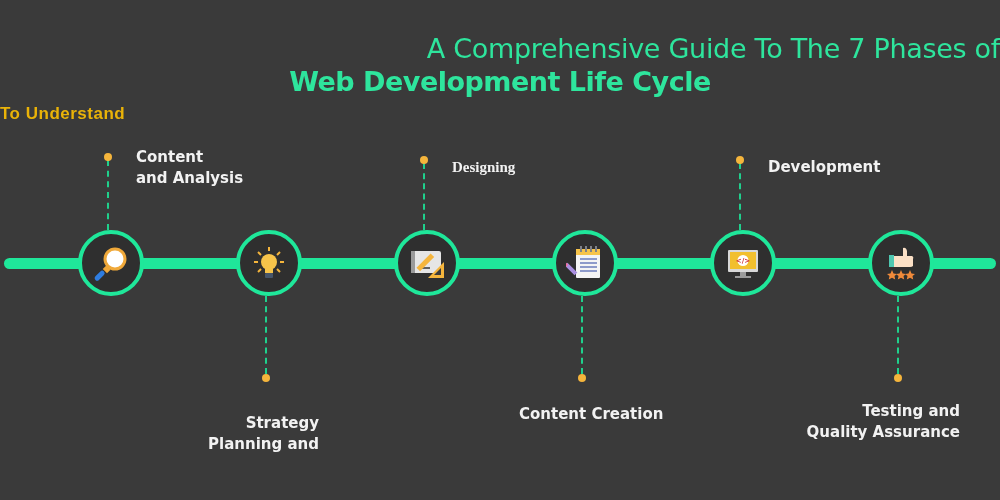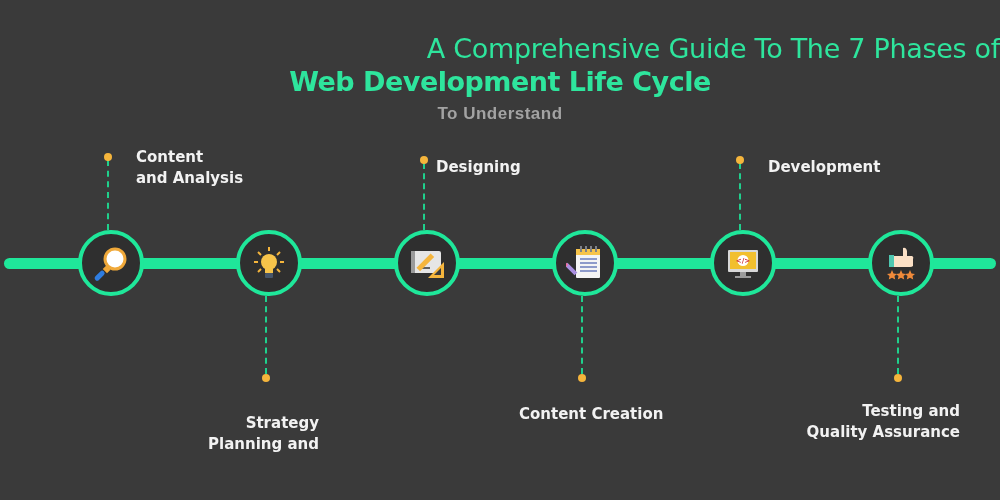--- a/index.html
+++ b/index.html
@@ -11,22 +11,22 @@
     }
     .title1 {
       position:absolute; left:0; width:1000px; top:33px; text-align:right;
       color:#2ee59d; font-size:27px; font-weight:400; letter-spacing:-0.3px;
     }
     .title2 {
       position:absolute; left:0; width:1000px; top:66px; text-align:center;
       color:#2ee59d; font-size:27px; font-weight:700; letter-spacing:-0.5px;
     }
     .title3 {
-      position:absolute; left:0; width:1000px; top:104px; text-align:center;
-      color:#a3a3a3; font-size:17px; font-weight:700; font-family:"Liberation Sans", sans-serif; letter-spacing:0.5px;
+      position:absolute; left:0; width:1000px; top:104px; text-align:left;
+      color:#eab308; font-size:17px; font-weight:700; font-family:"Liberation Sans", sans-serif; letter-spacing:0.5px;
     }
     .timeline {
       position:absolute; left:4px; top:258px; width:992px; height:11px;
       background:#1fe79a; border-radius:6px;
     }
     .node {
       position:absolute; width:58px; height:58px; border-radius:50%;
       border:4px solid #1fe79a; background:#2f2f2f;
       display:flex; align-items:center; justify-content:center;
     }
@@ -83,21 +83,21 @@
 </div>
 <div class="vline" style="left:265px; top:296px; height:78px;"></div>
 <div class="dot" style="left:262px; top:374px;"></div>
 <div class="label right" style="left:160px; width:159px; top:413px;">
   <div>Strategy</div>
   <div>Planning and</div>
 </div>
 
 <div class="vline" style="left:423px; top:163px; height:67px;"></div>
 <div class="dot" style="left:420px; top:156px;"></div>
-<div class="label" style="left:436px; top:157px;">
+<div class="label" style="left:452px; top:157px;font-family:Liberation Serif, serif;">
   <div>Designing</div>
 </div>
 <div class="node icon" style="left:394px; top:230px;">
   <svg width="38" height="38" viewBox="0 0 38 38">
     <rect x="3" y="7" width="30" height="22" rx="2" fill="#e6e6e6"></rect>
     <rect x="3" y="7" width="4" height="22" fill="#9a9a9a"></rect>
     <line x1="10" y1="24" x2="22" y2="24" stroke="#333" stroke-width="1.5"></line>
     <rect x="15" y="8" width="5" height="20" fill="#f5b53c" transform="rotate(45 17 18)"></rect>
     <polygon points="20,34 36,34 36,18" fill="#f5b53c"></polygon>
     <polygon points="26,31 33,31 33,24" fill="#3a3a3a"></polygon>

